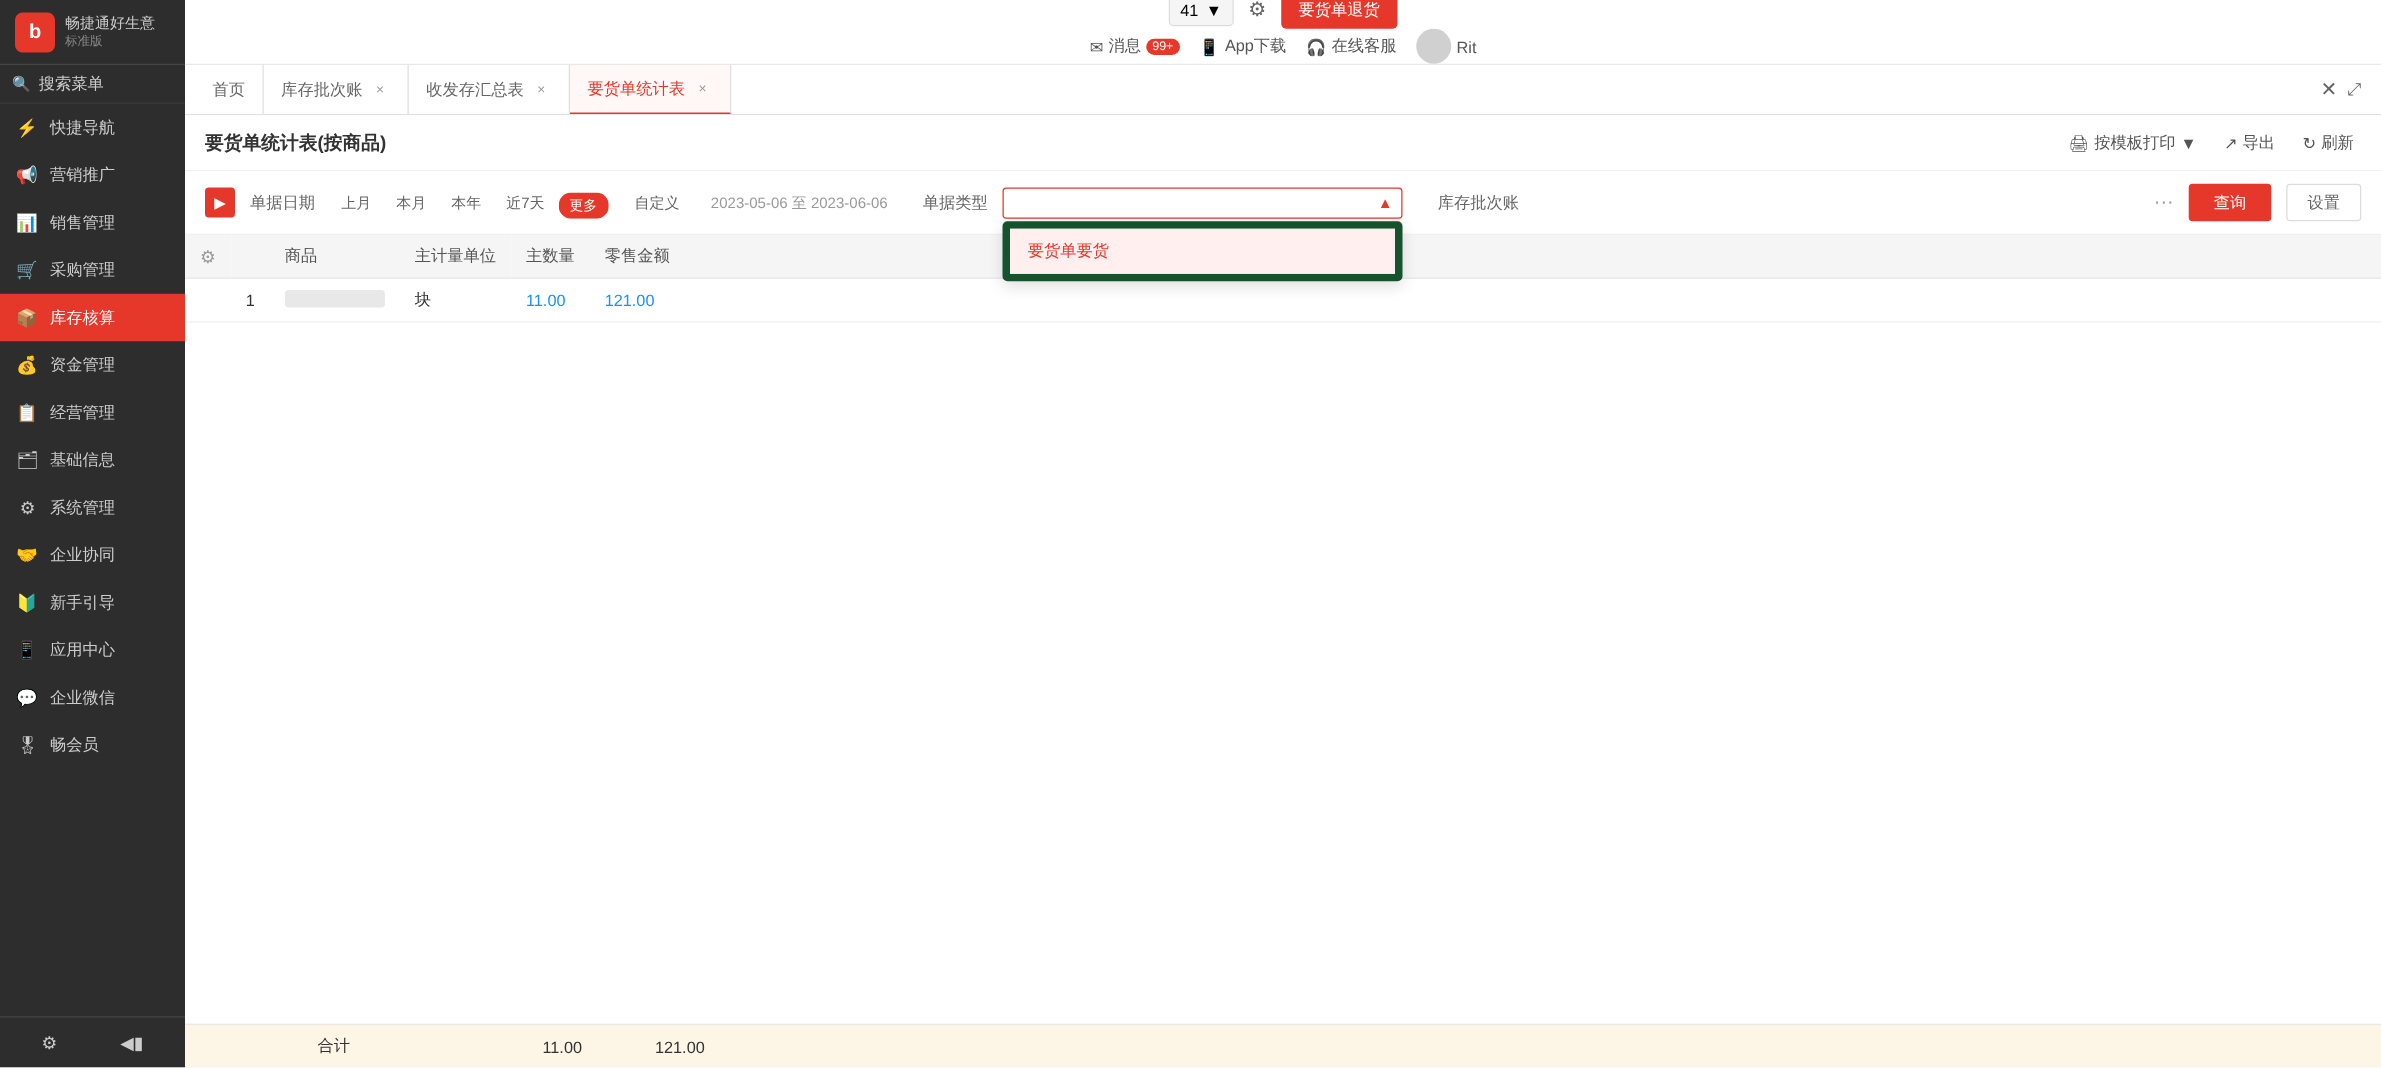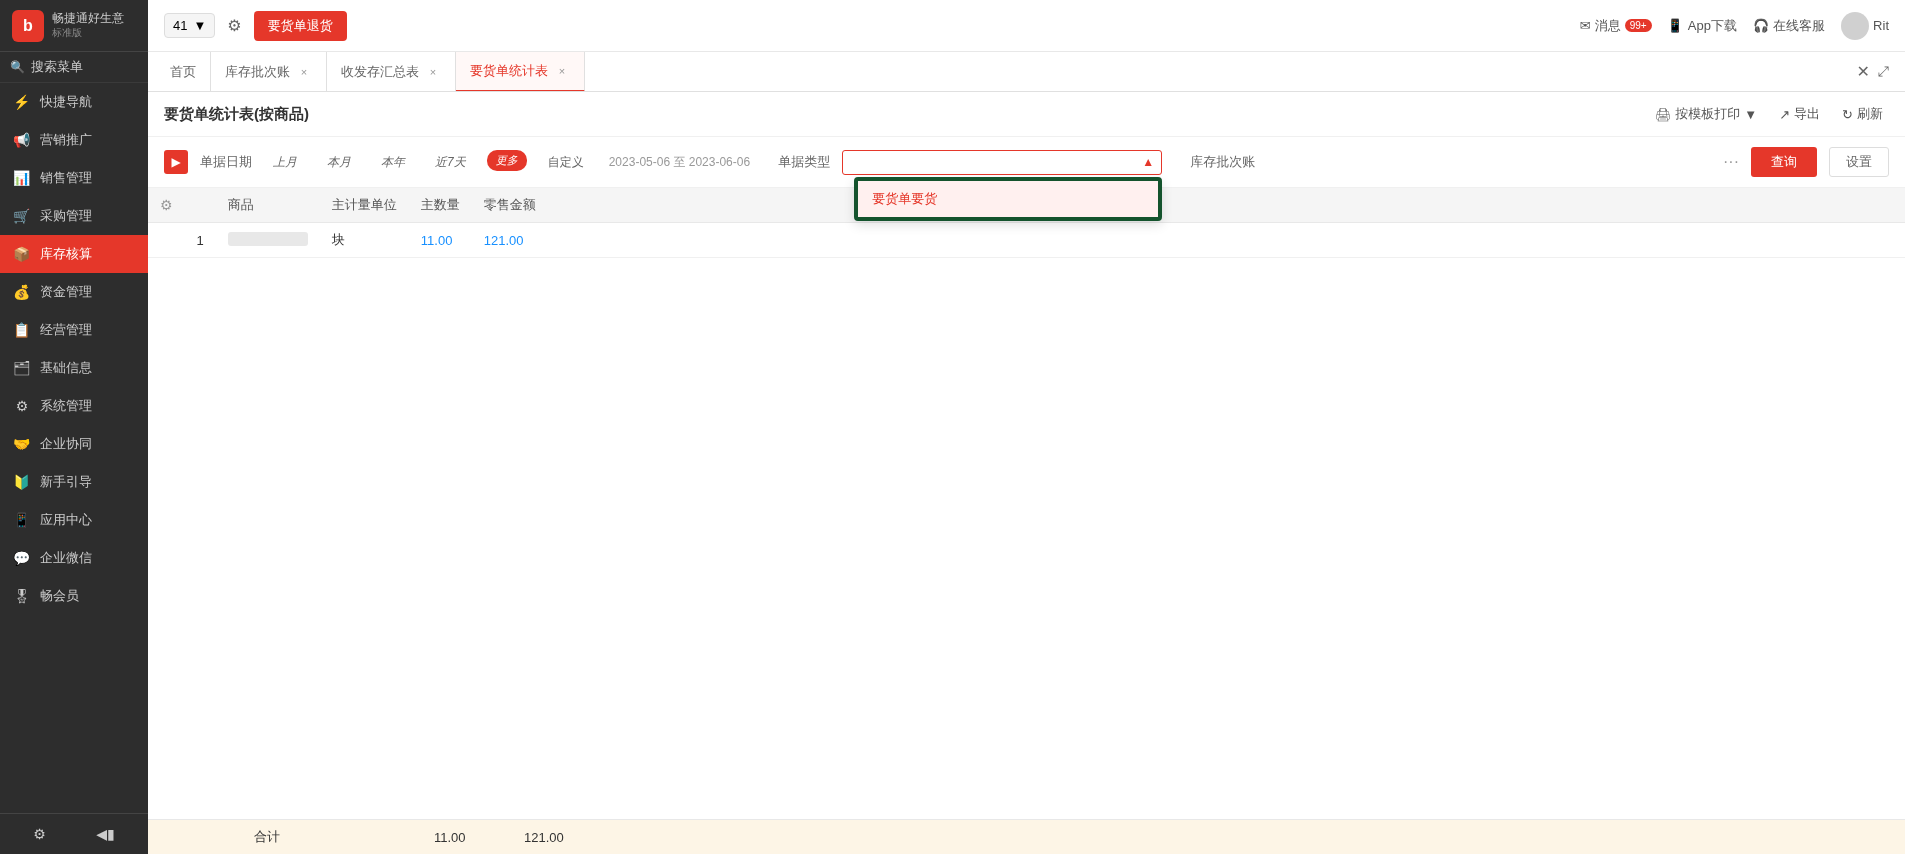--- a/index.html
+++ b/index.html
@@ -88,21 +88,22 @@
     }
 
     
     .topbar {
       background: #fff;
       height: 52px;
       display: flex;
       align-items: center;
       padding: 0 16px;
       border-bottom: 1px solid #e8e8e8;
-      justify-content: space-between;
+      justify-content: flex-end;
+      flex-direction: column;
     }
     .topbar-left {
       display: flex;
       align-items: center;
       gap: 12px;
     }
     .topbar-store {
       display: flex;
       align-items: center;
       background: #f5f5f5;
@@ -251,23 +252,22 @@
       display: flex;
       align-items: center;
       justify-content: center;
       cursor: pointer;
       font-size: 12px;
       flex-shrink: 0;
     }
     .filter-label { color: #666; font-size: 13px; white-space: nowrap; }
     .date-pills {
       display: flex;
-      gap: 12px;
-      align-items: flex-start;
-      font-style: italic;
+      gap: 2px;
+      align-items: flex-end;
     }
     .pill {
       padding: 3px 8px;
       border-radius: 3px;
       cursor: pointer;
       font-size: 12px;
       color: #666;
       border: 1px solid transparent;
     }
     .pill.more {
@@ -322,24 +322,24 @@
       padding: 5px 16px;
       border-radius: 3px;
       cursor: pointer;
       font-size: 13px;
     }
 
     
     .dropdown-overlay {
       position: absolute;
       top: 100%;
-      left: 12px;
+      left: 0;
       right: 0;
       background: #fff;
-      border: 4px solid #14532d;
+      border: 6px solid #14532d;
       border-radius: 4px;
       box-shadow: 0 4px 12px rgba(0,0,0,0.12);
       z-index: 100;
       margin-top: 2px;
     }
     .dropdown-item {
       padding: 9px 14px;
       cursor: pointer;
       font-size: 13px;
       color: #333;

